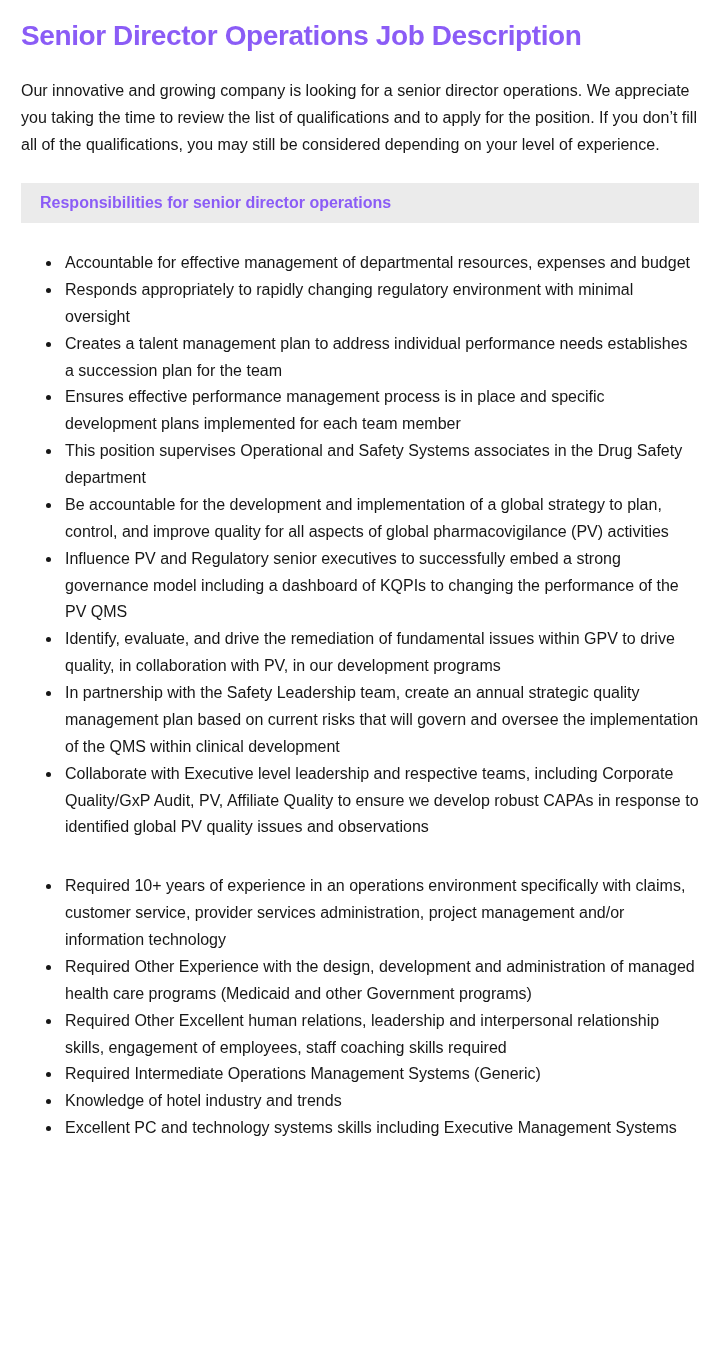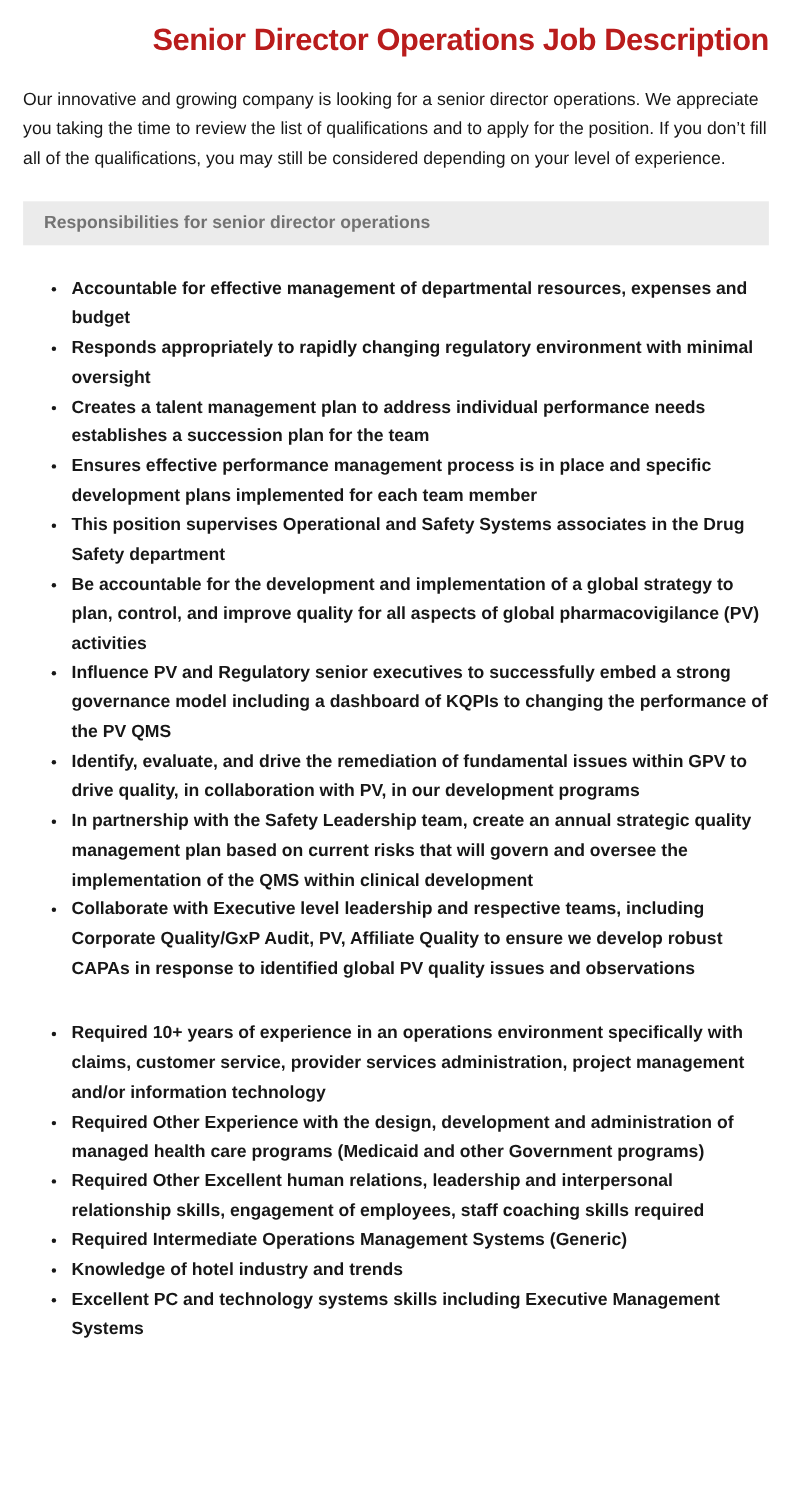--- a/index.html
+++ b/index.html
@@ -13,49 +13,48 @@
     min-height: 1353px;
     margin: 0 auto;
   }
   .doc {
     padding: 6px 21px 40px 21px;
   }
   h1.page-title {
     font-size: 28px;
     line-height: 1.3;
     font-weight: 800;
-    text-align: right;
-    color: #b91c1c;
+    text-align: left;
+    color: #8b5cf6;
     letter-spacing: -0.4px;
     margin: 12px 0 24px 0;
   }
   p.intro {
     font-size: 16px;
     line-height: 1.68;
     margin: 0 0 24px 0;
   }
   .section-header {
     background: #ebebeb;
     font-size: 16px;
     font-weight: 700;
-    color: #737373;
+    color: #8b5cf6;
     padding: 11px 19px;
     margin: 0 0 27px 0;
   }
   ul.bullet-list {
     list-style-type: disc;
     margin: 0 0 32px 0;
     padding-left: 41px;
   }
   ul.bullet-list li {
     font-size: 16px;
     line-height: 1.68;
     padding-left: 3px;
     margin: 0;
-    font-weight: bold;
   }
   section { display: block; }
 </style>
 </head>
 <body>
 
 <div class="doc">
 
   <h1 class="page-title">Senior Director Operations Job Description</h1>
 

